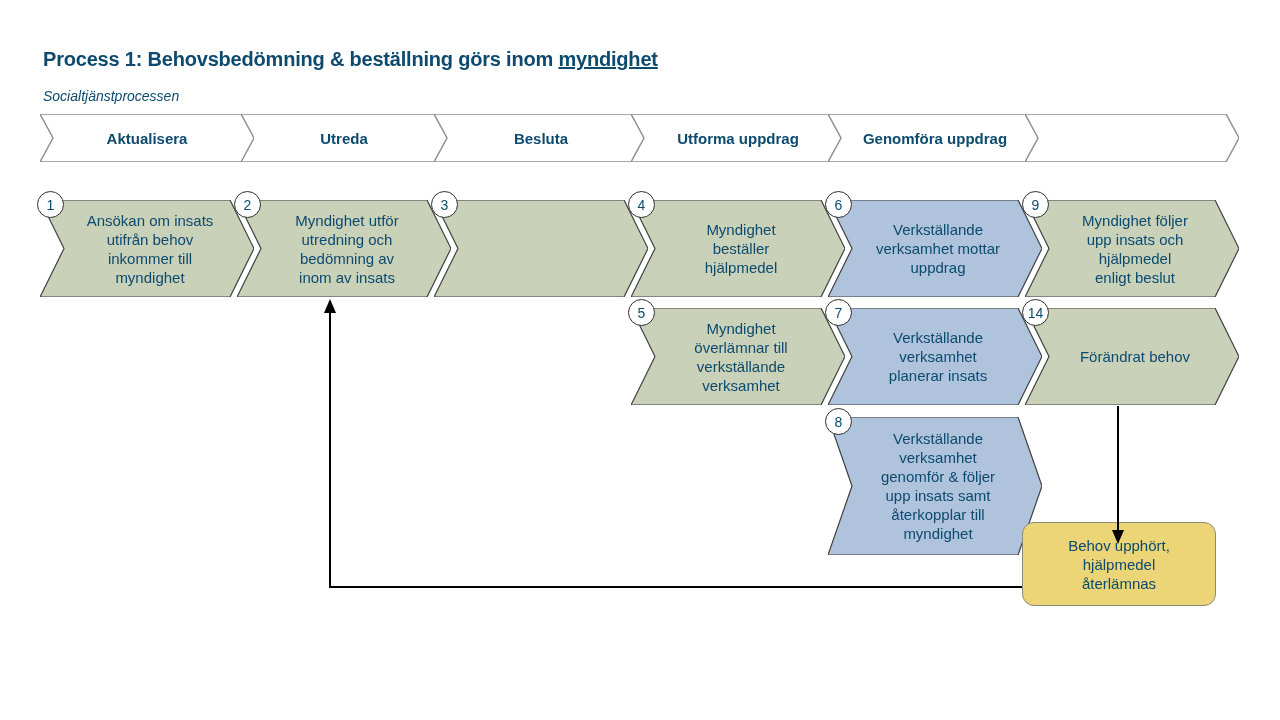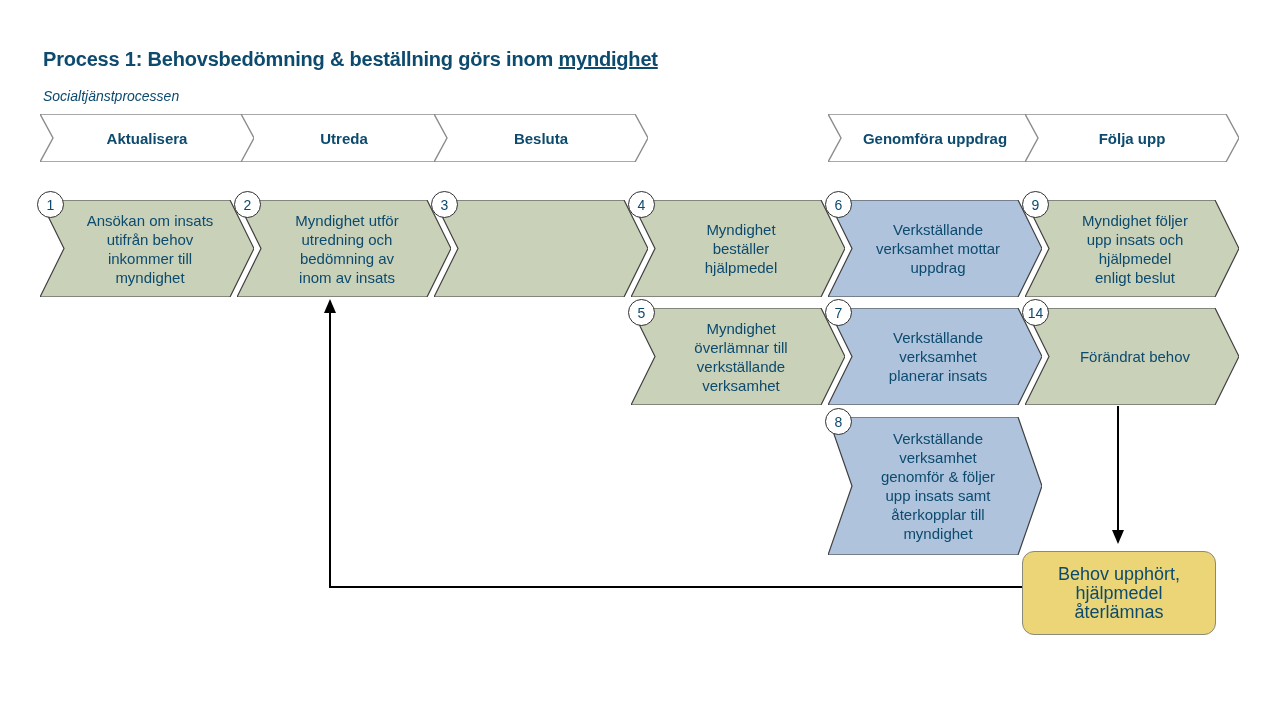--- a/index.html
+++ b/index.html
@@ -20,24 +20,24 @@
   .step-label{
     position:absolute;left:28px;right:22px;top:0;bottom:0;display:flex;align-items:center;justify-content:center;
     font-size:15px;line-height:19px;text-align:center;white-space:pre-line;
   }
   .badge{
     position:absolute;left:-3px;top:-9px;width:27px;height:27px;border-radius:50%;
     background:#ffffff;border:1.3px solid #2f2f2f;box-sizing:border-box;
     display:flex;align-items:center;justify-content:center;font-size:14px;z-index:5;
   }
   .endbox{
-    position:absolute;left:1022px;top:551px;width:194px;height:84px;border-radius:12px;
+    position:absolute;left:1022px;top:522px;width:194px;height:84px;border-radius:12px;
     border:1.4px solid #8a8a7a;box-sizing:border-box;
     display:flex;align-items:center;justify-content:center;
-    font-size:18px;line-height:19px;text-align:center;white-space:pre-line;
+    font-size:15px;line-height:19px;text-align:center;white-space:pre-line;
   }
   #connectors{position:absolute;left:0;top:0;z-index:4;pointer-events:none;}
 </style>
 </head>
 <body>
 
 <div id="canvas">
 
   <div id="title"><span>Process 1: Behovsbedömning &amp; beställning görs inom </span><span class="ul">myndighet</span></div>
   <div id="subtitle">Socialtjänstprocessen</div>
@@ -53,31 +53,36 @@
         <polygon points="0,0 201,0 214,24 201,48 0,48 13,24" stroke="#8C8C8C" stroke-width="1.4" fill="#FFFFFF"></polygon>
       </svg>
     <div class="phase-label">Aktualisera</div>
   </div>
   <div class="phase" style="left:434px">
     <svg width="214" height="48" viewBox="0 0 214 48">
         <polygon points="0,0 201,0 214,24 201,48 0,48 13,24" stroke="#8C8C8C" stroke-width="1.4" fill="#FFFFFF"></polygon>
       </svg>
     <div class="phase-label">Besluta</div>
   </div>
+  <div class="phase" style="left:631px">
+    <svg width="214" height="48" viewBox="0 0 214 48">
+        <polygon points="0,0 201,0 214,24 201,48 0,48 13,24" stroke="#8C8C8C" stroke-width="1.4" fill="#FFFFFF"></polygon>
+      </svg>
+    <div class="phase-label">Utforma uppdrag</div>
+  </div>
   <div class="phase" style="left:828px">
     <svg width="214" height="48" viewBox="0 0 214 48">
         <polygon points="0,0 201,0 214,24 201,48 0,48 13,24" stroke="#8C8C8C" stroke-width="1.4" fill="#FFFFFF"></polygon>
       </svg>
     <div class="phase-label">Genomföra uppdrag</div>
   </div>
   <div class="phase" style="left:1025px">
     <svg width="214" height="48" viewBox="0 0 214 48">
         <polygon points="0,0 201,0 214,24 201,48 0,48 13,24" stroke="#8C8C8C" stroke-width="1.4" fill="#FFFFFF"></polygon>
       </svg>
-    <div class="phase-label">Följa upp</div>
   </div>
 
   <div class="step" style="left:40px;top:200px;height:97px">
     <svg width="214" height="97" viewBox="0 0 214 97">
         <polygon points="0,0 190,0 214,48.5 190,97 0,97 24,48.5" stroke="#3F3F3F" stroke-width="1.2" fill="#C9D1B9"></polygon>
       </svg>
     <div class="step-label">Ansökan om insats
 utifrån behov
 inkommer till
 myndighet</div>

